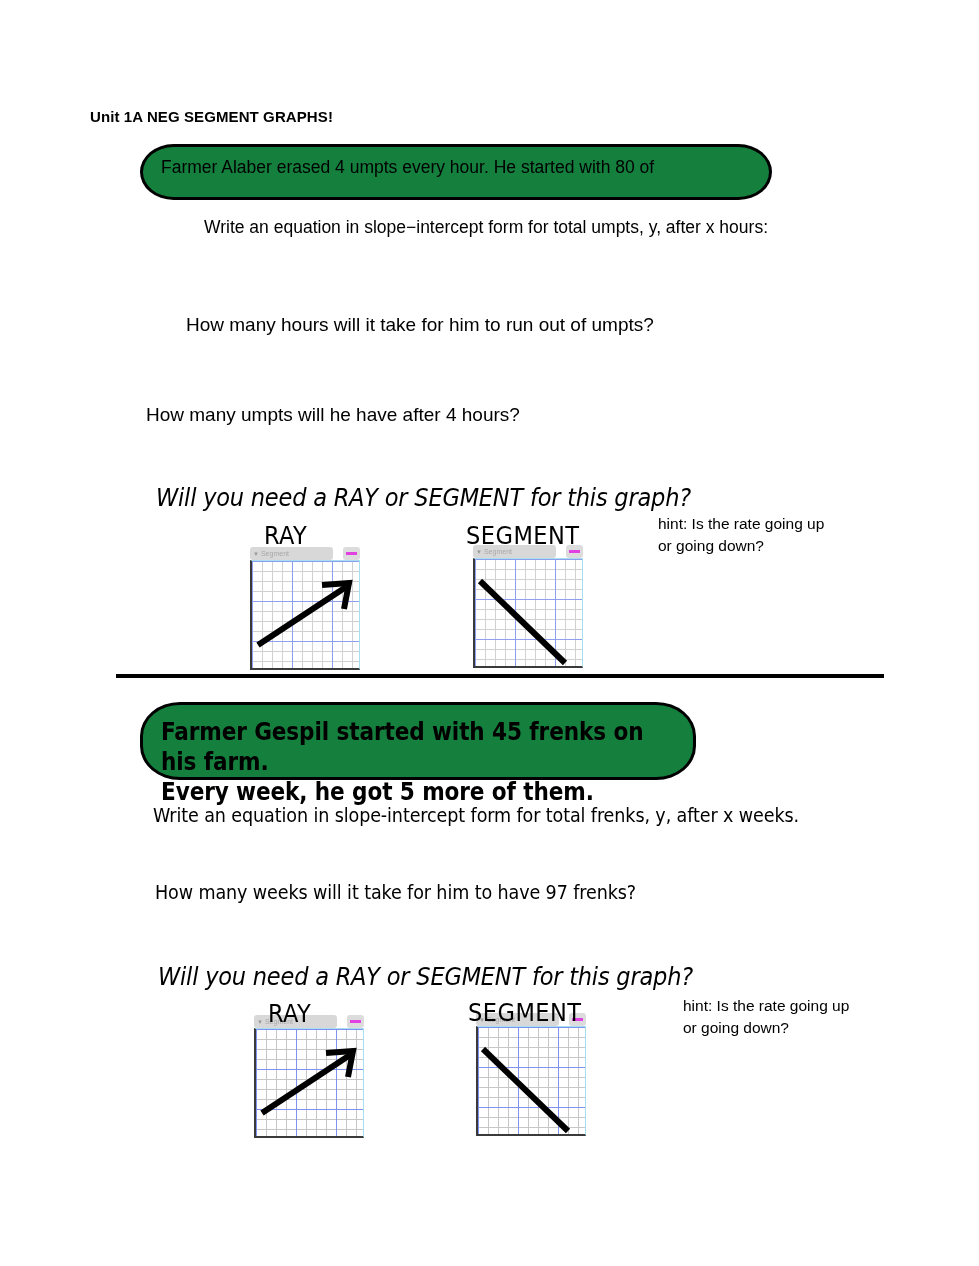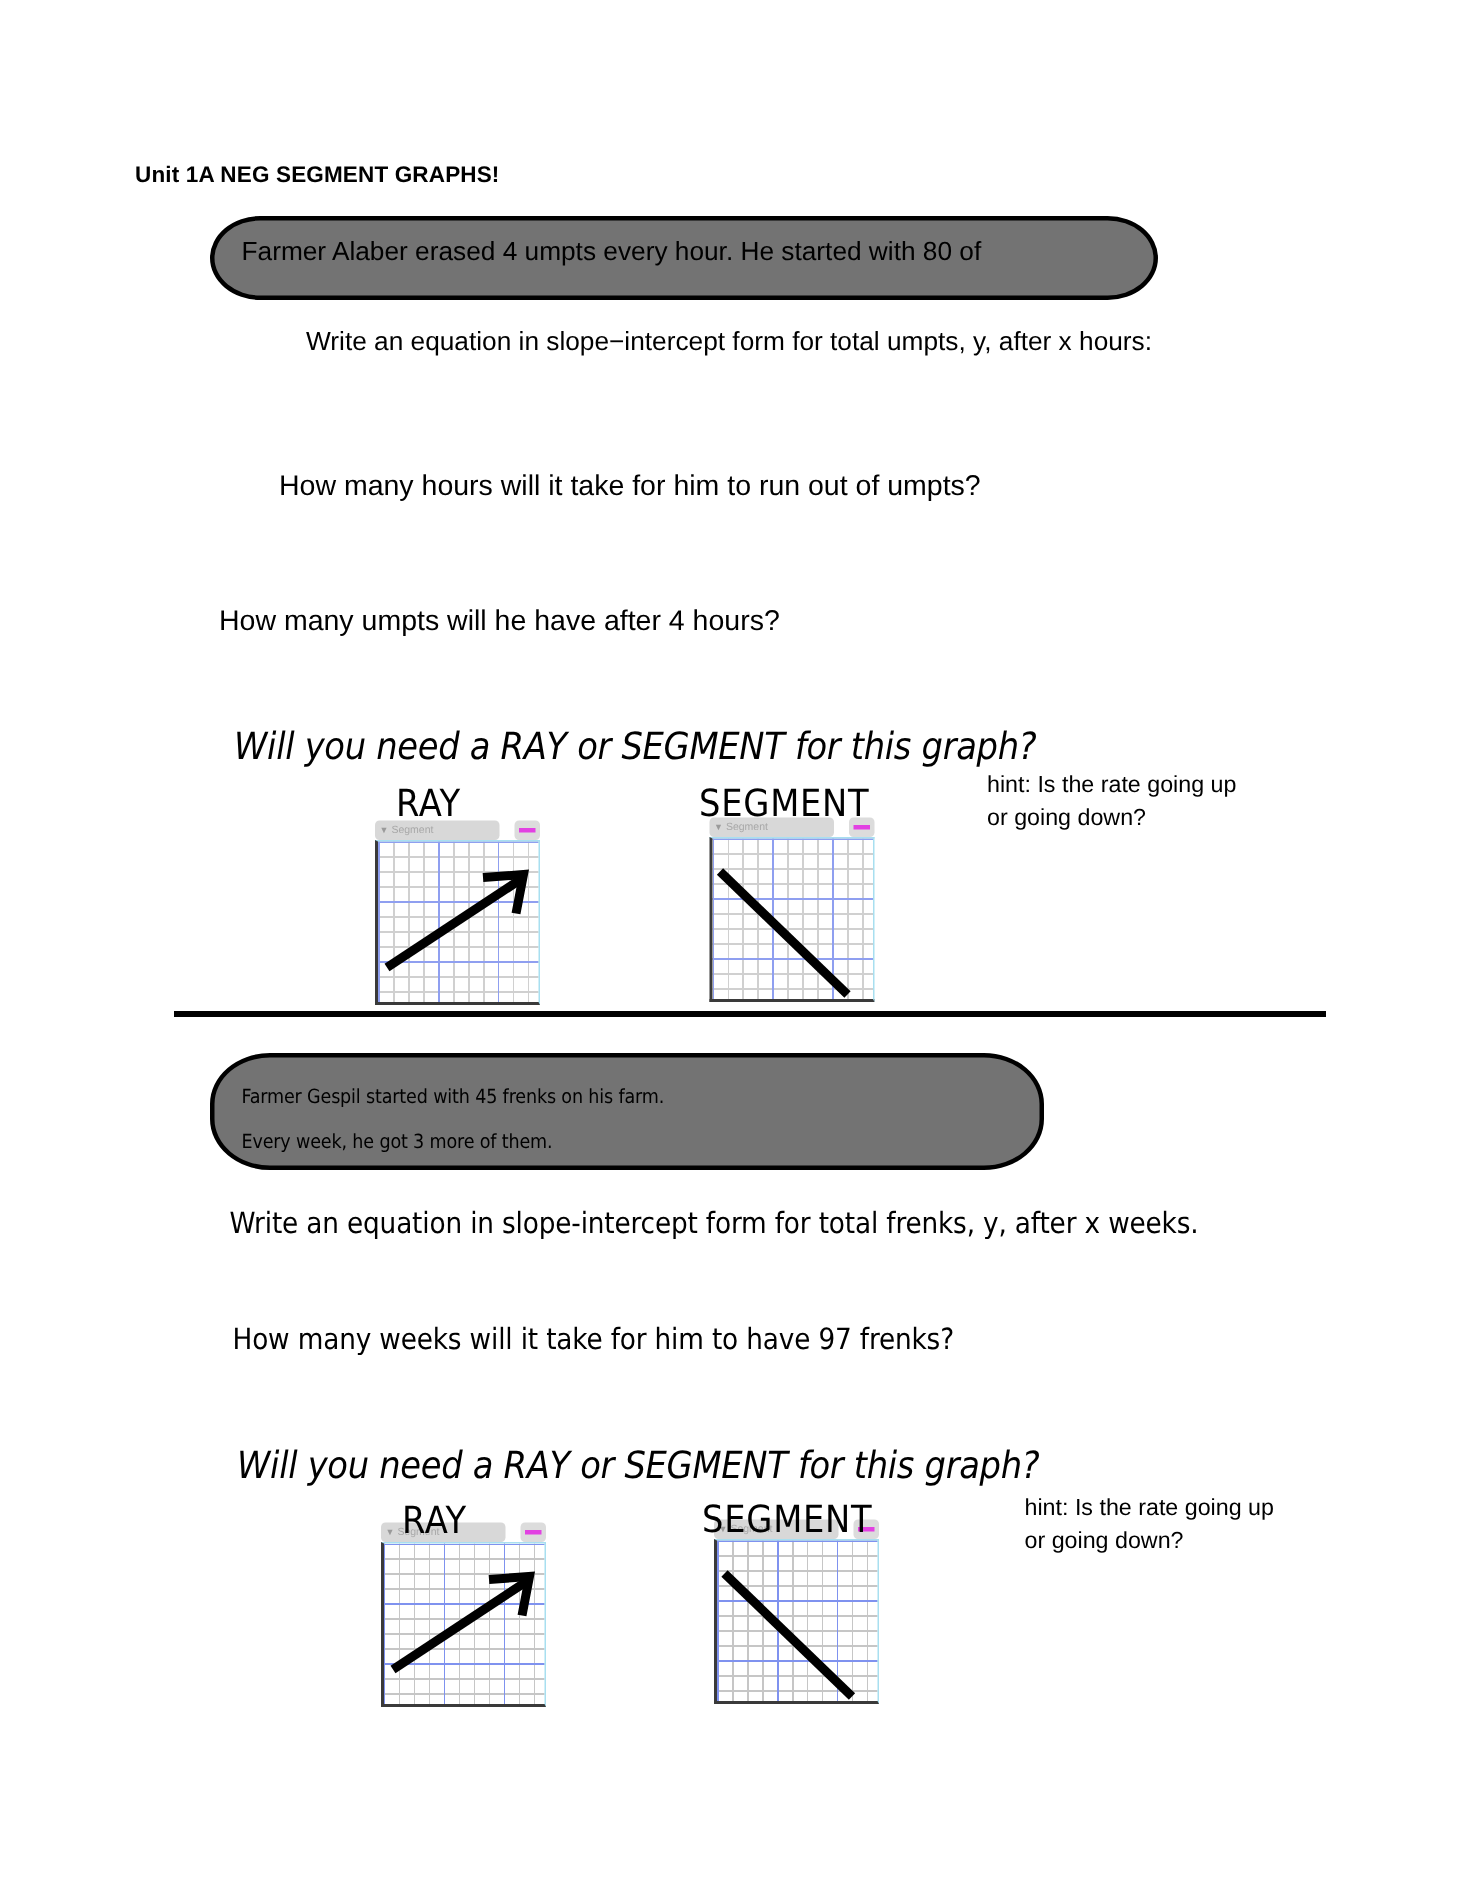--- a/index.html
+++ b/index.html
@@ -27,21 +27,21 @@
     font-size: 15px;
     font-weight: bold;
     letter-spacing: 0.1px;
     white-space: nowrap;
   }
 
   
   .prompt-box {
     border: 3px solid #000;
     border-radius: 36px / 30px;
-    background: #737373;
+    background: #15803d;
     box-sizing: border-box;
   }
   .prompt-box .line {
     white-space: pre-wrap;
   }
 
   #prompt-box-1 {
     left: 140px;
     top: 144px;
     width: 632px;
@@ -57,23 +57,24 @@
   #prompt-box-2 {
     left: 140px;
     top: 702px;
     width: 556px;
     height: 78px;
     padding: 12px 14px 0 18px;
     border-radius: 40px / 34px;
   }
   #prompt-box-2 .line {
     font-family: "DejaVu Sans Condensed", "Liberation Sans", sans-serif;
-    font-size: 13px;
+    font-size: 24px;
     line-height: 30px;
     letter-spacing: -0.1px;
+    font-weight: bold;
   }
 
   
   .q-sans {
     font-family: "Liberation Sans", sans-serif;
     font-size: 17.5px;
     line-height: 23px;
   }
   .q-hand {
     font-family: "DejaVu Sans Condensed", "Liberation Sans", sans-serif;
@@ -275,21 +276,21 @@
     <svg viewBox="0 0 108 108">
       <line x1="5" y1="22" x2="90" y2="104" stroke="#000" stroke-width="6" stroke-linecap="butt"></line>
     </svg>
   </div>
 </div>
 
 <div class="abs" id="section-divider"></div>
 
 <div class="abs prompt-box" id="prompt-box-2">
   <div class="line">Farmer Gespil started with 45 frenks on his farm.</div>
-  <div class="line">Every week, he got 3 more of them.</div>
+  <div class="line">Every week, he got 5 more of them.</div>
 </div>
 
 <div class="abs q-hand" id="q2-equation">Write an equation in slope-intercept form for total frenks, y, after x weeks.</div>
 <div class="abs q-hand" id="q2-weeks">How many weeks will it take for him to have 97 frenks?</div>
 <div class="abs q-big-hand" id="q2-raysegment">Will you need a RAY or SEGMENT for this graph?</div>
 
 <div class="abs hint" id="hint-2">
   <div>hint: Is the rate going up</div>
   <div>or going down?</div>
 </div>

